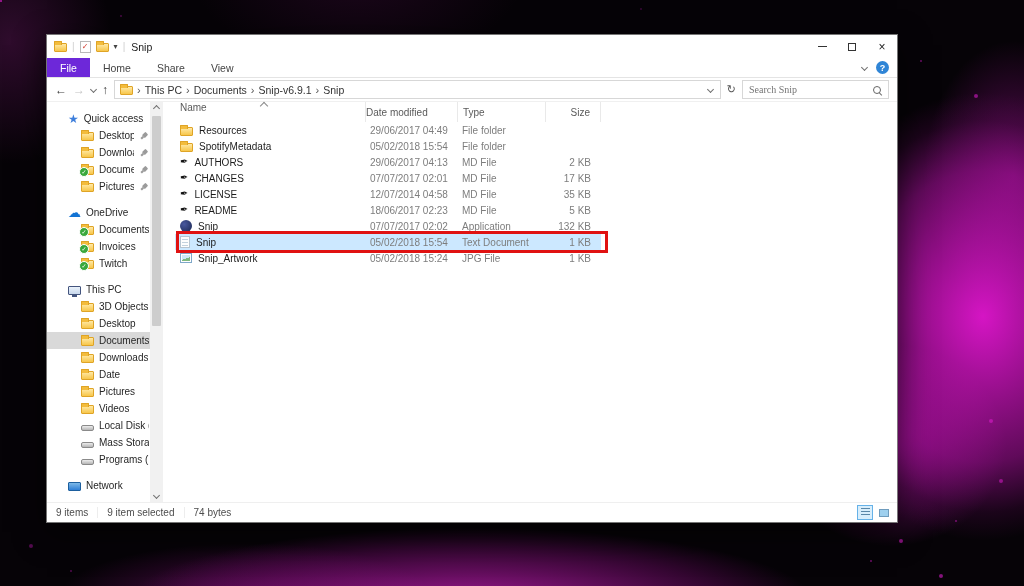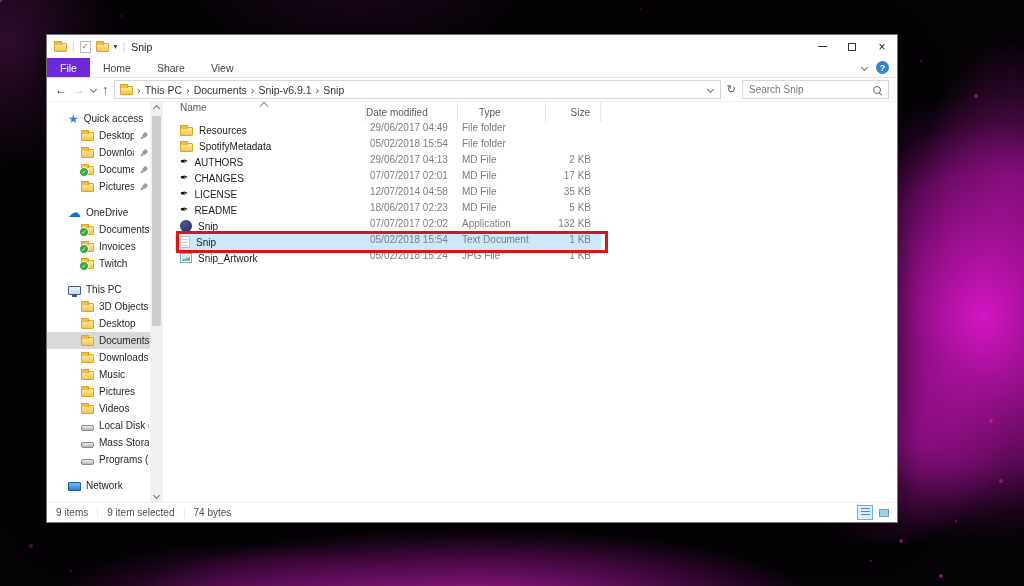--- a/index.html
+++ b/index.html
@@ -55,21 +55,21 @@
   .nav-ic{font-size:12px;line-height:1;color:#3a3a3a}
   .nav-ic.disabled{color:#c3c3c3}
   .chev{display:inline-block;width:5px;height:5px;border-right:1px solid #707070;border-bottom:1px solid #707070;transform:rotate(45deg)}
   .chev.up{transform:rotate(-135deg)}
   .addr-box{flex:1;height:19px;border:1px solid #d7d7d7;display:flex;align-items:center;gap:4px;padding:0 5px;color:#333;min-width:0}
   .crumb-sep{color:#555;font-size:11px}
   .crumb{white-space:nowrap}
   .addr-right{display:flex;align-items:center;gap:6px;margin-left:auto;padding-right:2px}
   .refresh-ic{font-size:11px;color:#555}
   .search-box{width:147px;height:19px;border:1px solid #d7d7d7;display:flex;align-items:center;padding:0 6px;flex:none}
-  .search-box input{border:none;outline:none;flex:1;font-size:10px;font-family:Liberation Sans, sans-serif;color:#444;min-width:0;background:transparent}
+  .search-box input{border:none;outline:none;flex:1;font-size:10px;font-family:Liberation Serif, serif;color:#444;min-width:0;background:transparent}
   .ic-search{position:relative;width:10px;height:10px;flex:none}
   .ic-search::before{content:"";position:absolute;left:1px;top:1px;width:6px;height:6px;border:1px solid #666;border-radius:50%}
   .ic-search::after{content:"";position:absolute;left:7px;top:7px;width:4px;height:1px;background:#666;transform:rotate(45deg);transform-origin:left}
 
   
   .content{flex:1;display:flex;min-height:0}
 
   
   .sidebar{width:116px;flex:none;position:relative;padding-top:8px;font-size:10px;color:#262626;overflow:hidden}
   .sb-item{height:17px;display:flex;align-items:center;gap:5px;padding-right:14px;white-space:nowrap;overflow:hidden}
@@ -105,24 +105,24 @@
     background:linear-gradient(160deg,#cfe8f7 55%,#7fb87f 55%)}
   .has-sync::after{content:"✓";position:absolute;left:-3px;bottom:-3px;width:8px;height:8px;border-radius:50%;
     background:#39a83c;color:#fff;font-size:6px;line-height:8px;text-align:center;border:1px solid #fff}
 
   
   .filearea{flex:1;position:relative;font-size:10px;min-width:0}
   .sort-caret{position:absolute;left:98px;top:1px;width:6px;height:6px;border-left:1px solid #8a8a8a;border-top:1px solid #8a8a8a;transform:rotate(45deg)}
   .cols{display:flex;height:20px;align-items:flex-start;color:#5a5a5a}
   .c-name{width:202px;padding-left:17px}
   .c-date{width:92px;border-left:1px solid #e9e9e9;padding-left:0;align-self:stretch;display:flex;align-items:center}
-  .c-type{width:88px;border-left:1px solid #e9e9e9;padding-left:21px;align-self:stretch;display:flex;align-items:center}
+  .c-type{width:88px;border-left:1px solid #e9e9e9;padding-left:5px;align-self:stretch;display:flex;align-items:center}
   .c-size{width:56px;border-left:1px solid #e9e9e9;border-right:1px solid #e9e9e9;padding-right:10px;align-self:stretch;display:flex;align-items:center;justify-content:flex-end}
   .rows{position:relative}
-  .row{display:flex;height:16px;width:438px;position:relative}
+  .row{display:flex;height:16px;align-items:center;width:438px;position:relative}
   .row.selected::before{content:"";position:absolute;left:12px;right:0;top:0;bottom:0;background:#cce8ff}
   .row>*{position:relative}
   .f-name{width:202px;padding-left:17px;display:flex;align-items:center;gap:6px;color:#1c1c1c;white-space:nowrap;overflow:hidden}
   .f-date,.f-type{color:#7d7d7d;white-space:nowrap;overflow:hidden}
   .f-date{width:92px;padding-left:5px}
   .f-type{width:88px;padding-left:5px}
   .f-size{width:56px;padding-right:10px;text-align:right;color:#7d7d7d}
   .red-box{position:absolute;left:13px;top:129px;width:432px;height:22px;border:3px solid #e01212;z-index:6}
 
   
@@ -262,21 +262,21 @@
       <div class="sb-item lvl2 selected">
         <span class="ic ic-folder"></span>
         <span class="sb-label">Documents</span>
       </div>
       <div class="sb-item lvl2">
         <span class="ic ic-folder"></span>
         <span class="sb-label">Downloads</span>
       </div>
       <div class="sb-item lvl2">
         <span class="ic ic-folder"></span>
-        <span class="sb-label">Music</span>
+        <span class="sb-label">Date</span>
       </div>
       <div class="sb-item lvl2">
         <span class="ic ic-folder"></span>
         <span class="sb-label">Pictures</span>
       </div>
       <div class="sb-item lvl2">
         <span class="ic ic-folder"></span>
         <span class="sb-label">Videos</span>
       </div>
       <div class="sb-item lvl2">

